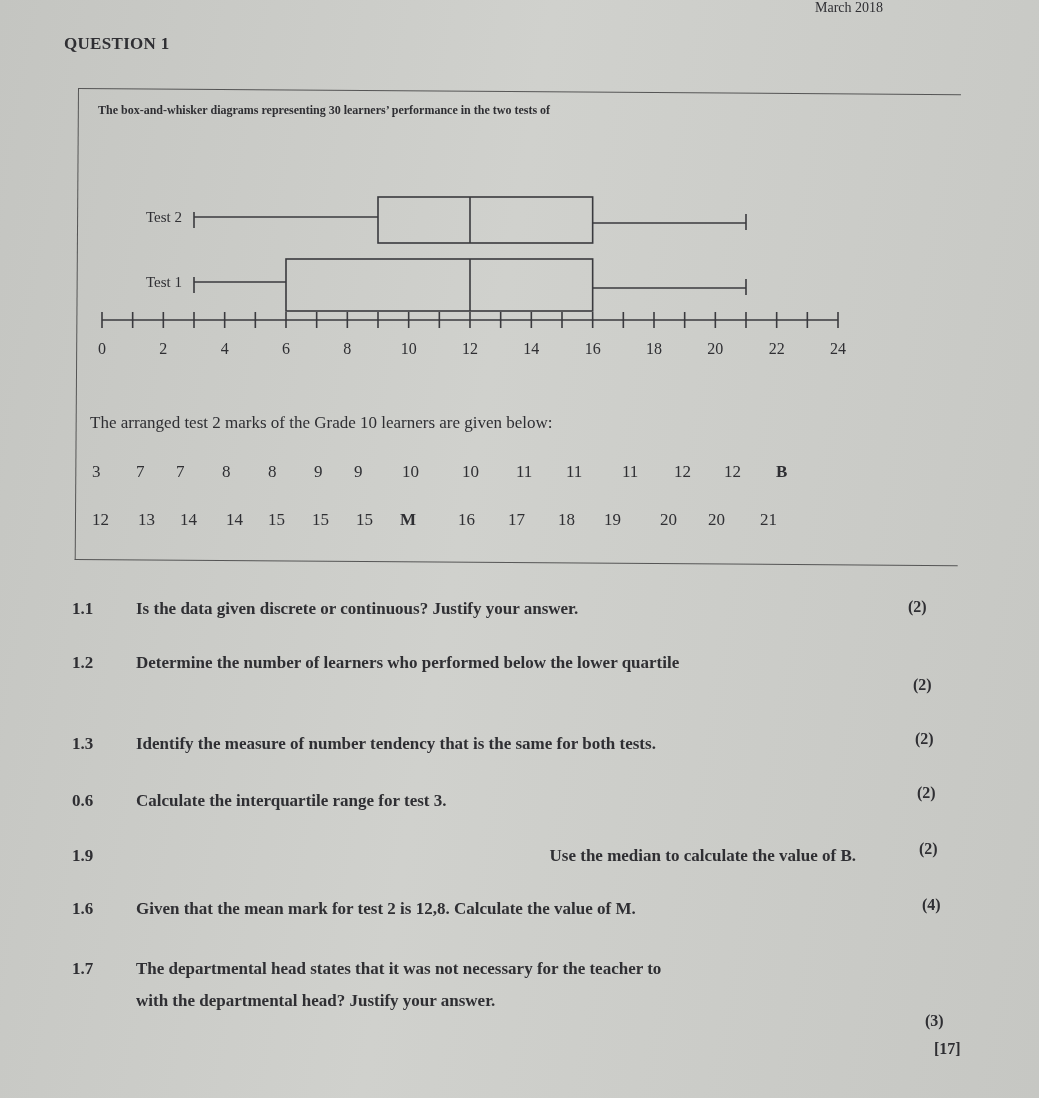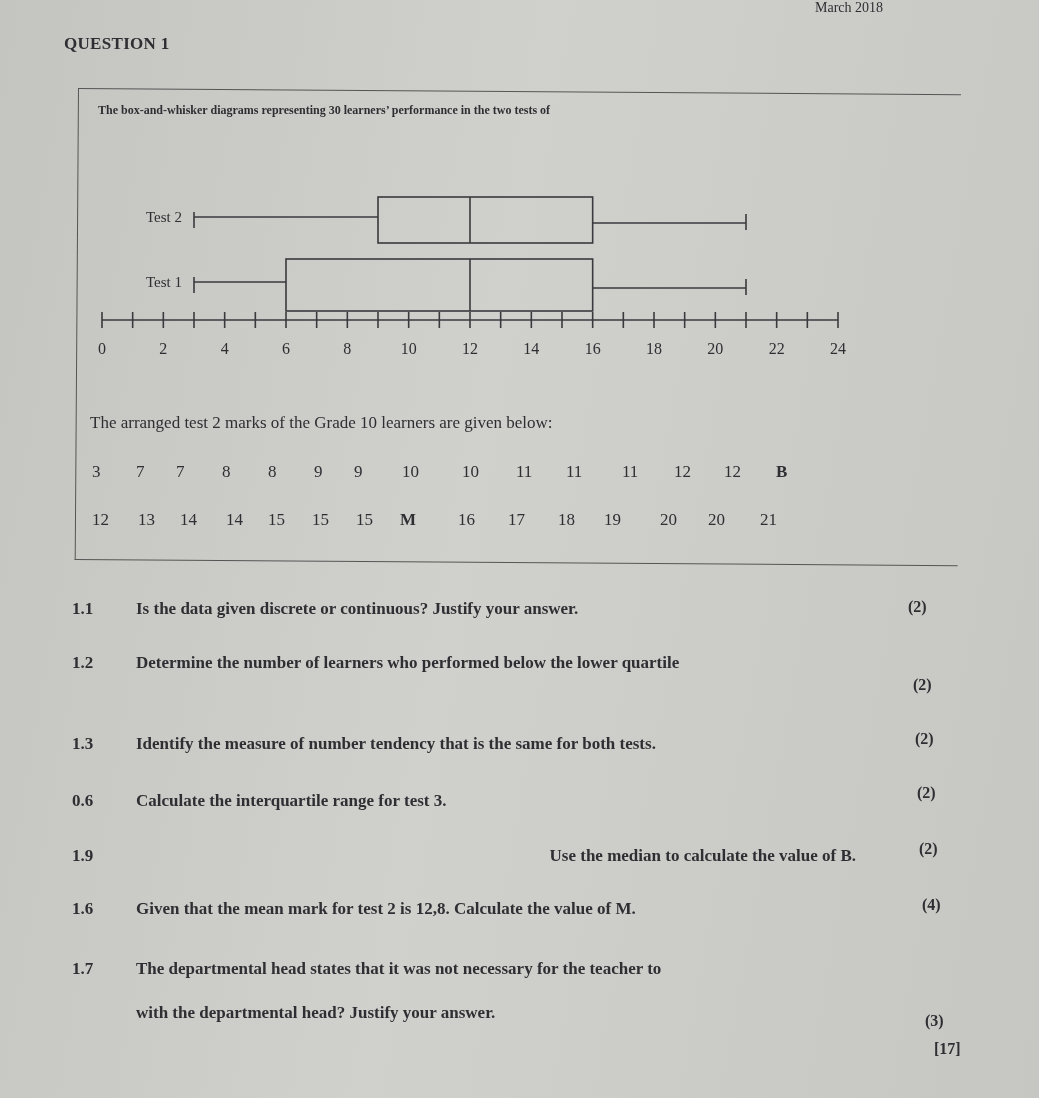--- a/index.html
+++ b/index.html
@@ -209,20 +209,20 @@
     <div class="q" style="top: 898px;">
       <div class="num">1.6</div>
       <div class="text">
         <div style="margin-bottom: 0px;">Given that the mean mark for test 2 is 12,8. Calculate the value of M.</div>
       </div>
     </div>
     <div class="marks" style="left: 922px; top: 896px;">(4)</div>
     <div class="q" style="top: 958px;">
       <div class="num">1.7</div>
       <div class="text">
-        <div style="margin-bottom: 22px;">The departmental head states that it was not necessary for the teacher to</div>
+        <div style="margin-bottom: 10px;">The departmental head states that it was not necessary for the teacher to</div>
         <div style="">with the departmental head? Justify your answer.</div>
       </div>
     </div>
     <div class="marks" style="left: 925px; top: 1012px;">(3)</div>
   </div>
 
 <div class="marks" style="left:934px; top:1040px;">[17]</div>
 
 </body></html>

